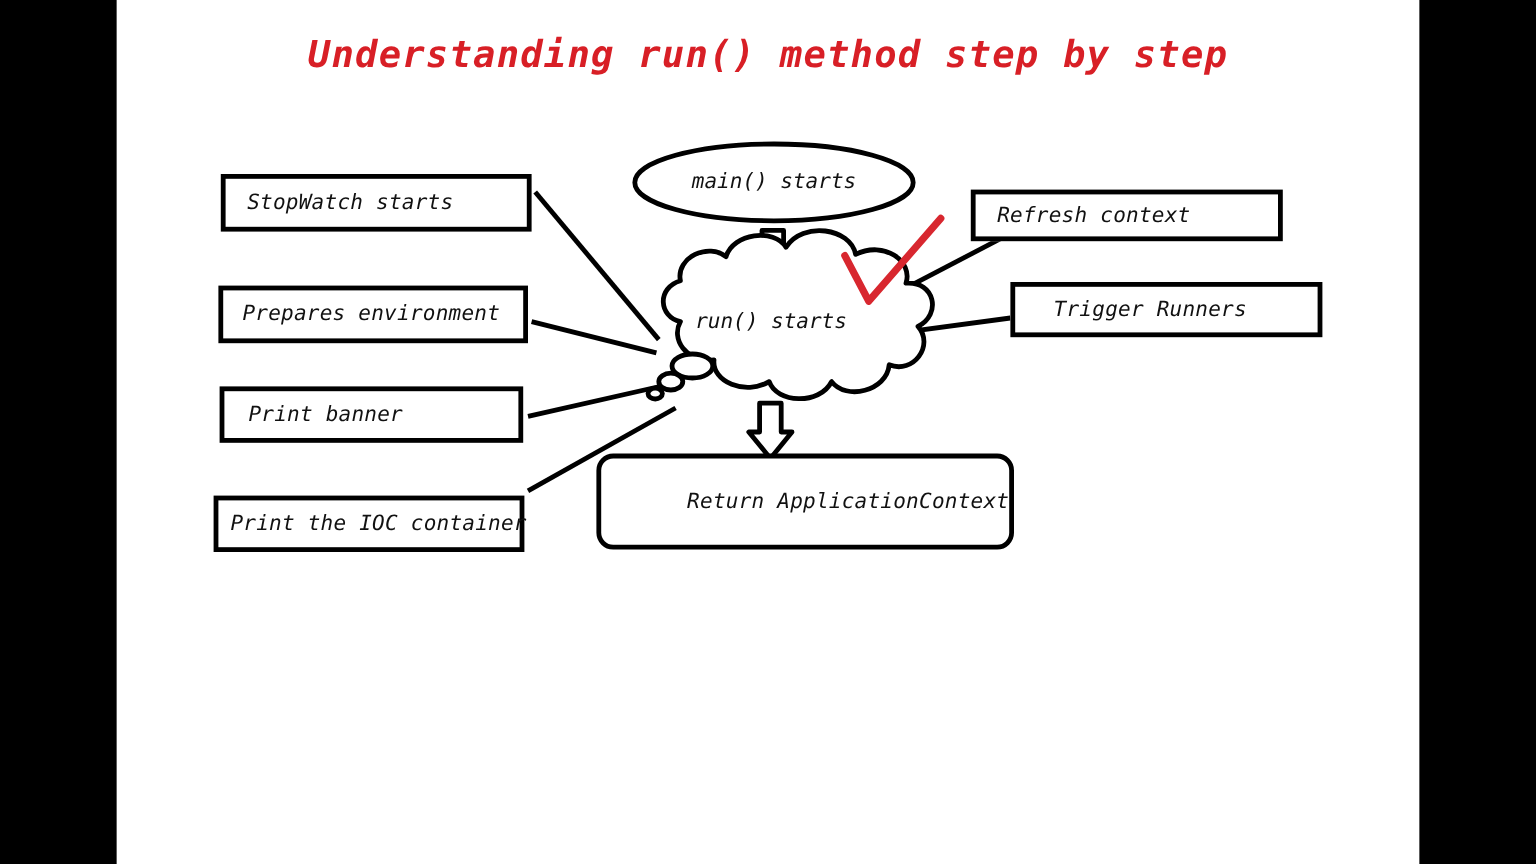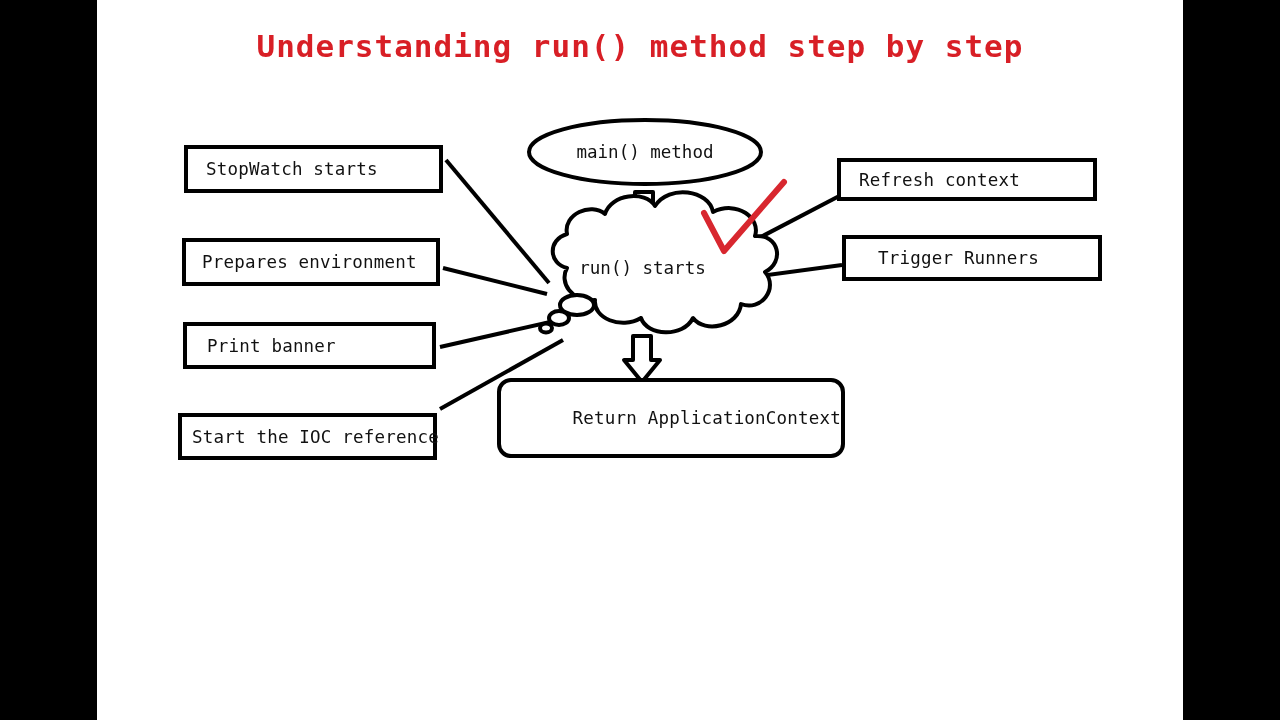--- a/index.html
+++ b/index.html
@@ -15,20 +15,21 @@
     overflow: hidden;
     font-family: "DejaVu Sans Mono", "Liberation Mono", monospace;
   }
   #canvas {
     position: absolute;
     left: 97px;
     top: 0px;
     width: 1086px;
     height: 720px;
     background: #ffffff;
+    font-style: italic;
   }
   .bar {
     position: absolute;
     top: 0;
     height: 720px;
     background: #000000;
   }
   #bar-left  { left: 0px;    width: 97px;  }
   #bar-right { left: 1183px; width: 97px;  }
 
@@ -65,21 +66,21 @@
     letter-spacing: 0.2px;
     white-space: pre;
     z-index: 4;
   }
   .nodebox .txt { display: block; }
 
   #box-stopwatch   { left: 87px;  top: 145px; width: 259px; height: 48px; padding-left: 18px; }
   #box-prepares    { left: 85px;  top: 238px; width: 258px; height: 48px; padding-left: 16px; }
   #box-printbanner { left: 86px;  top: 322px; width: 253px; height: 47px; padding-left: 20px; }
   #box-ioc         { left: 81px;  top: 413px; width: 259px; height: 47px; padding-left: 10px; }
-  #box-refresh     { left: 740px; top: 158px; width: 260px; height: 43px; padding-left: 18px; }
+  #box-refresh     { left: 712px; top: 158px; width: 260px; height: 43px; padding-left: 18px; }
   #box-trigger     { left: 745px; top: 235px; width: 260px; height: 46px; padding-left: 32px; }
 
   #box-return {
     left: 400px; top: 378px; width: 348px; height: 80px;
     border-radius: 14px;
     padding-left: 12px;
     flex-direction: column;
     justify-content: center;
     align-items: flex-end;
     line-height: 1.42;
@@ -139,34 +140,34 @@
         <ellipse cx="480" cy="305" rx="17" ry="10"></ellipse>
         <ellipse cx="462" cy="318" rx="10" ry="7"></ellipse>
         <ellipse cx="449" cy="328" rx="6" ry="4.5"></ellipse>
       </g>
 
       <path d="M 607 213 L 627 251 L 687 182" fill="none" stroke="#d8272f" stroke-width="6" stroke-linecap="round" stroke-linejoin="round"></path>
 
       <path d="M 536 336 L 554 336 L 554 360 L 563 360 L 545 382 L 527 360 L 536 360 Z" fill="#ffffff" stroke="#000000" stroke-width="4" stroke-linejoin="round"></path>
     </svg>
 
-    <div class="shape-label" id="label-main">main() method</div>
+    <div class="shape-label" id="label-main">main() starts</div>
     <div class="shape-label" id="label-run">run() starts</div>
 
     <div class="nodebox" id="box-prepares">
       <span class="txt">Prepares environment</span>
     </div>
     <div class="nodebox" id="box-stopwatch">
       <span class="txt">StopWatch starts</span>
     </div>
     <div class="nodebox" id="box-printbanner">
       <span class="txt">Print banner</span>
     </div>
     <div class="nodebox" id="box-ioc">
-      <span class="txt">Start the IOC reference</span>
+      <span class="txt">Print the IOC container</span>
     </div>
 
     <div class="nodebox" id="box-refresh">
       <span class="txt">Refresh context</span>
     </div>
     <div class="nodebox" id="box-trigger">
       <span class="txt">Trigger Runners</span>
     </div>
 
     <div class="nodebox" id="box-return">

